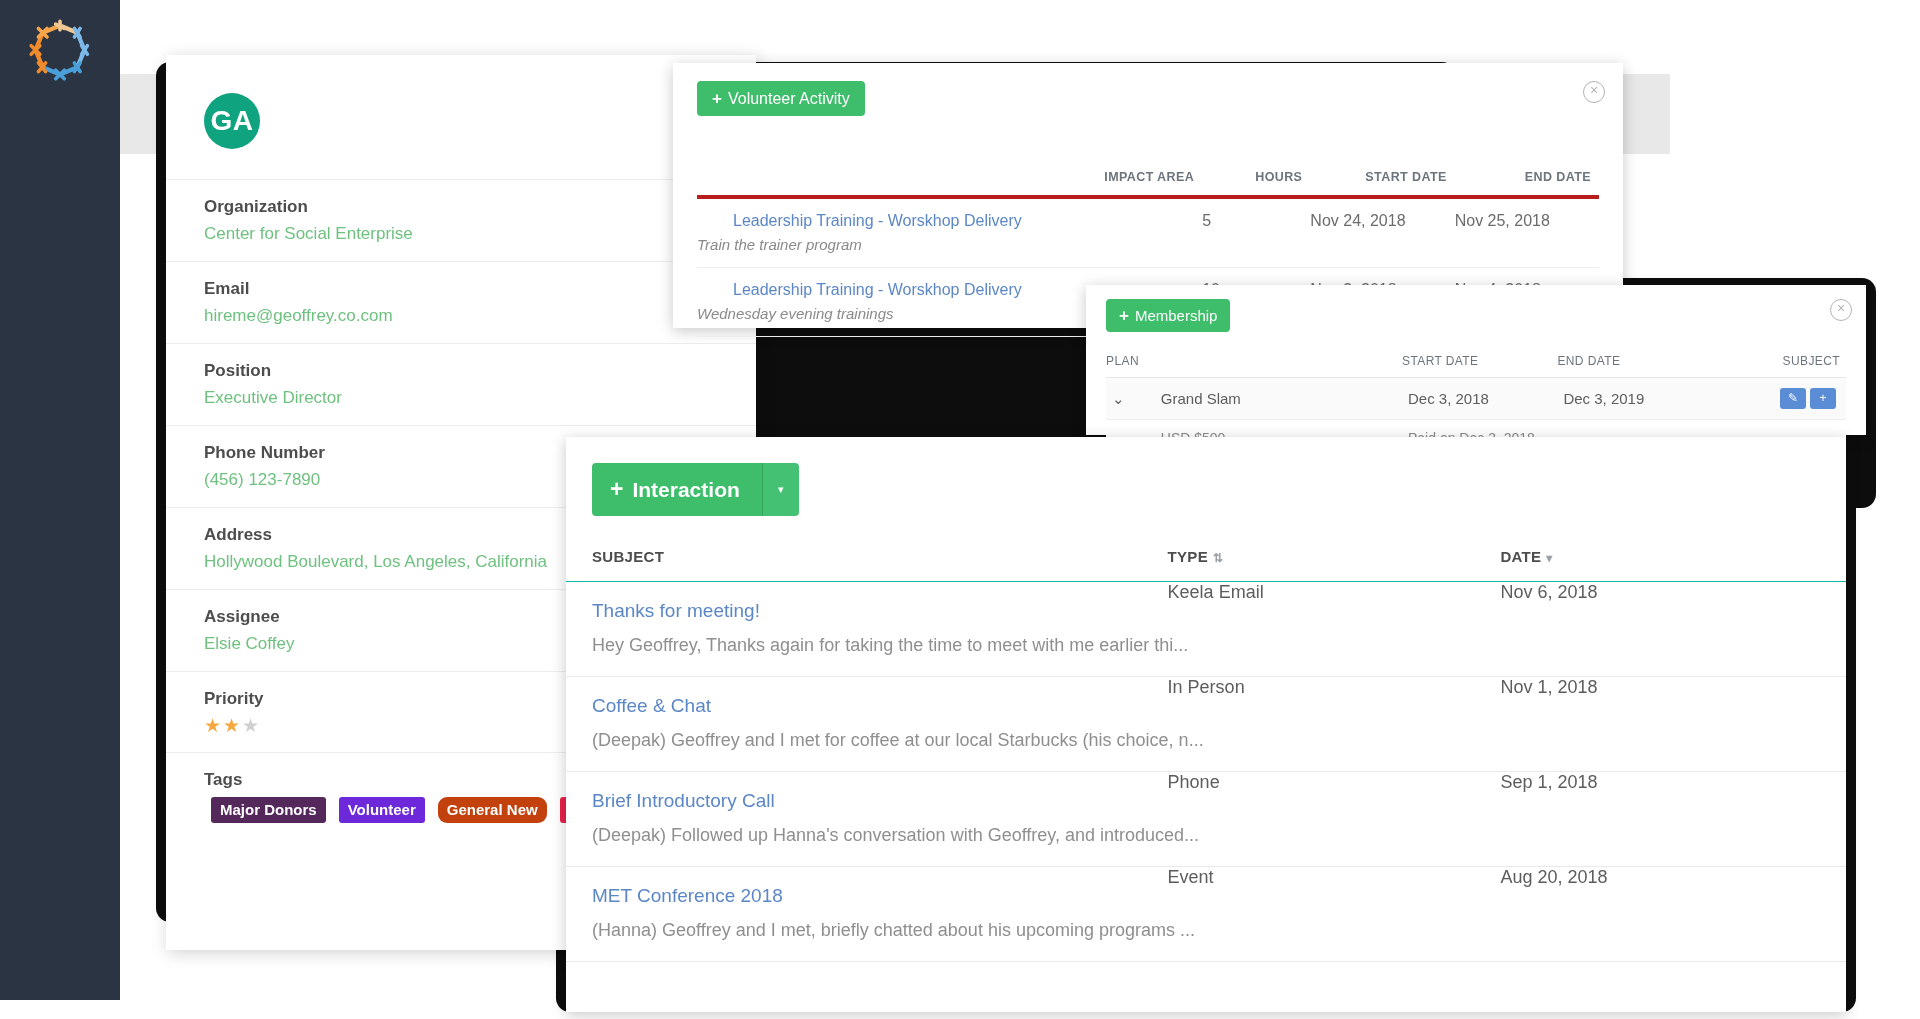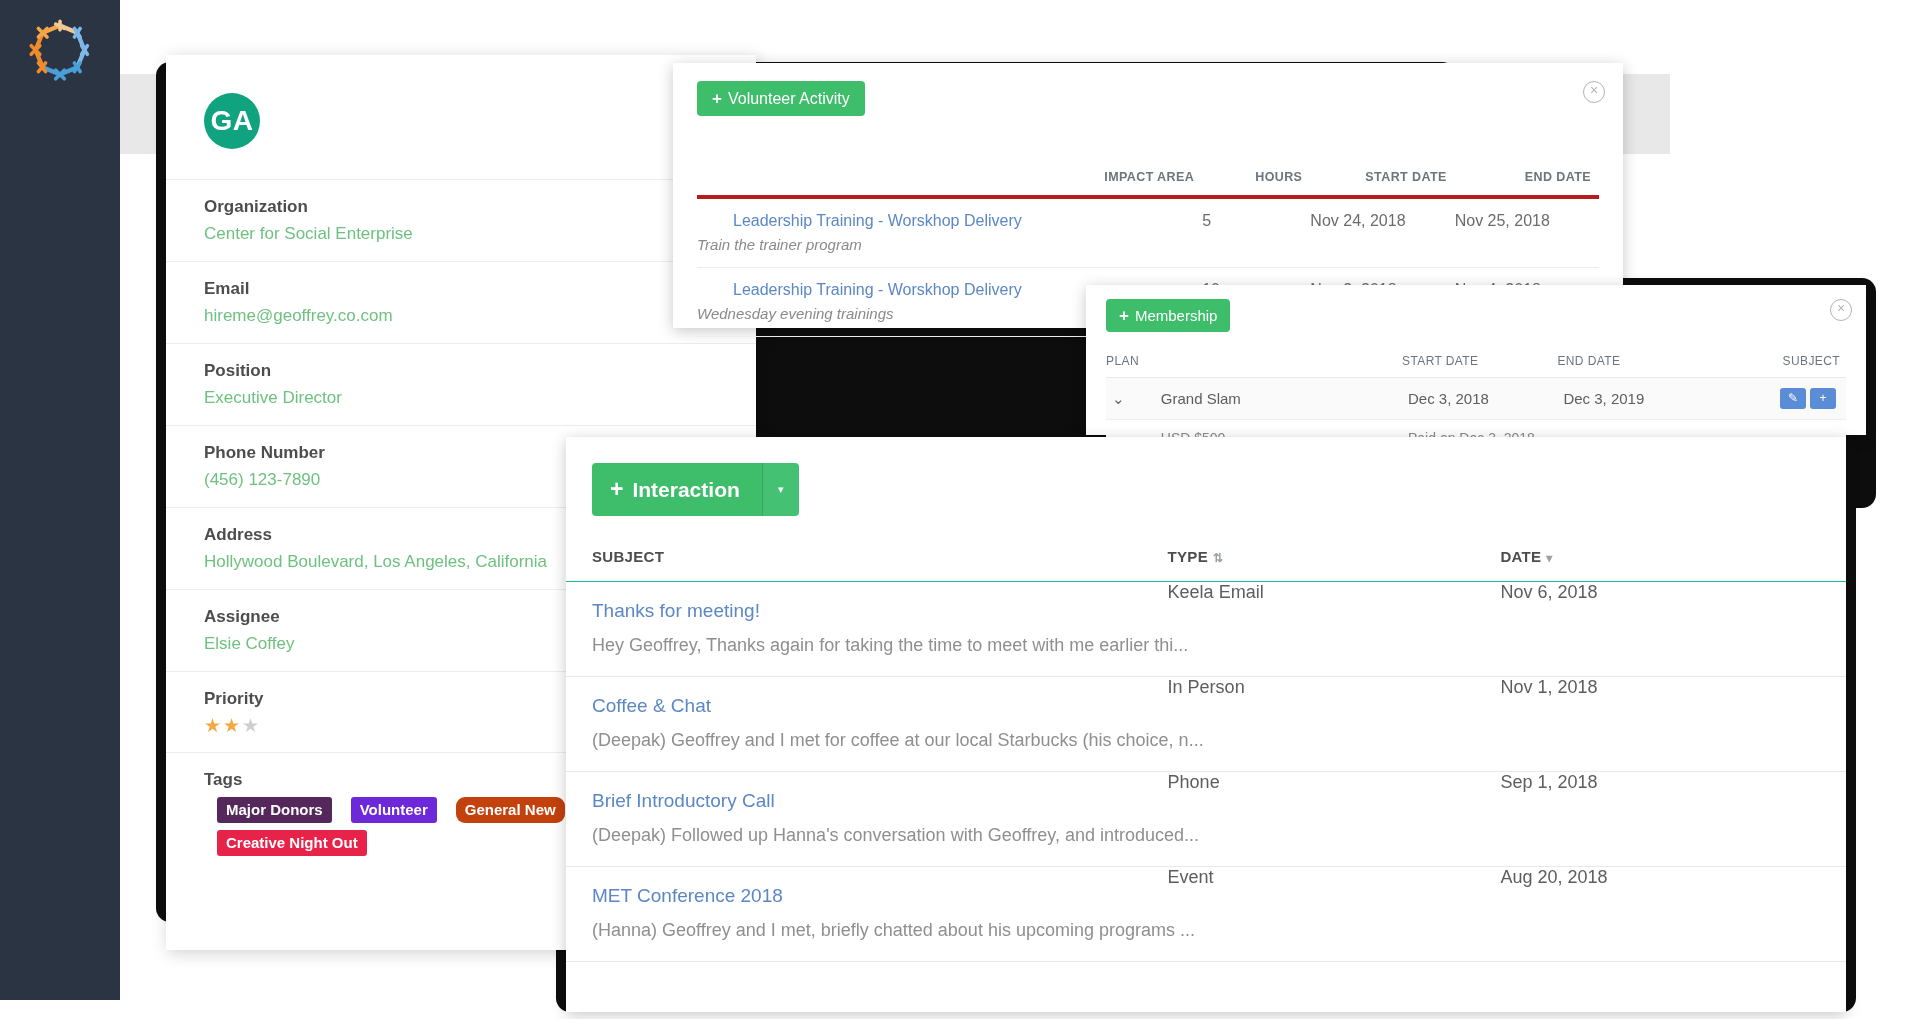--- a/index.html
+++ b/index.html
@@ -131,21 +131,21 @@
   .star-on { color: #f5a740; }
   .star-off { color: #cfcfcf; }
   .tag-wrap { margin-top: 4px; }
   .tag {
     display: inline-block;
     color: #fff;
     font-size: 15px;
     font-weight: 700;
     padding: 4px 9px 5px;
     border-radius: 3px;
-    margin: 0 6px 7px 13px;
+    margin: 0 6px 7px 7px;
     white-space: nowrap;
   }
 
   
   #volunteer-card {
     left: 673px; top: 63px;
     width: 950px; height: 265px;
   }
   .panel-pad { padding: 18px 24px 0 24px; }
   .btn-green {

